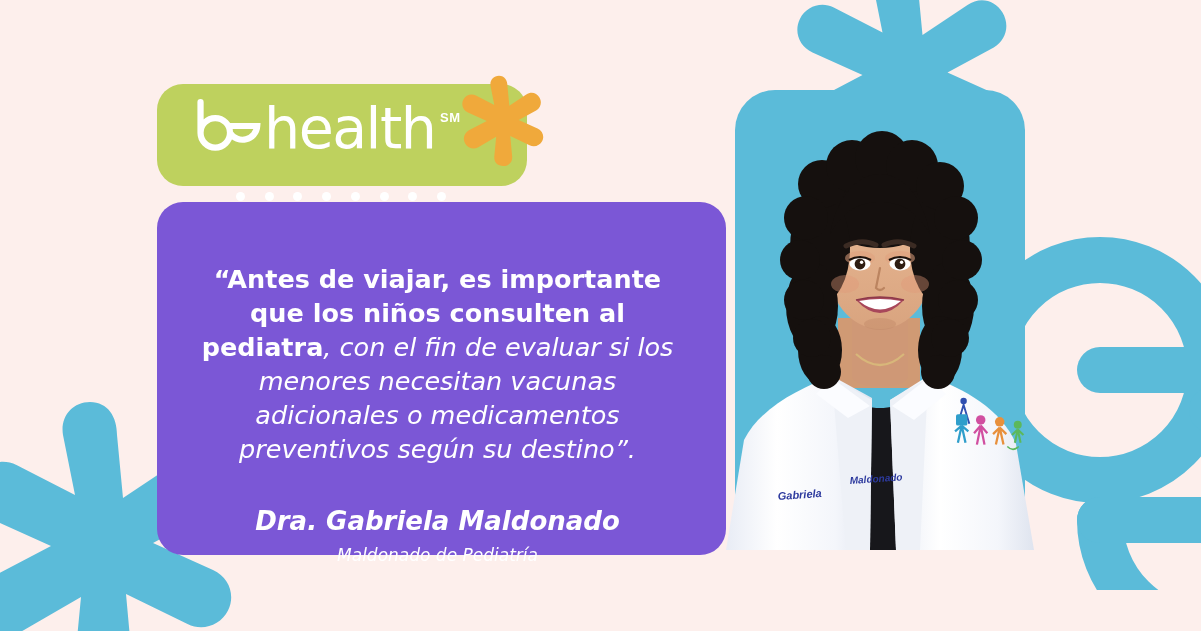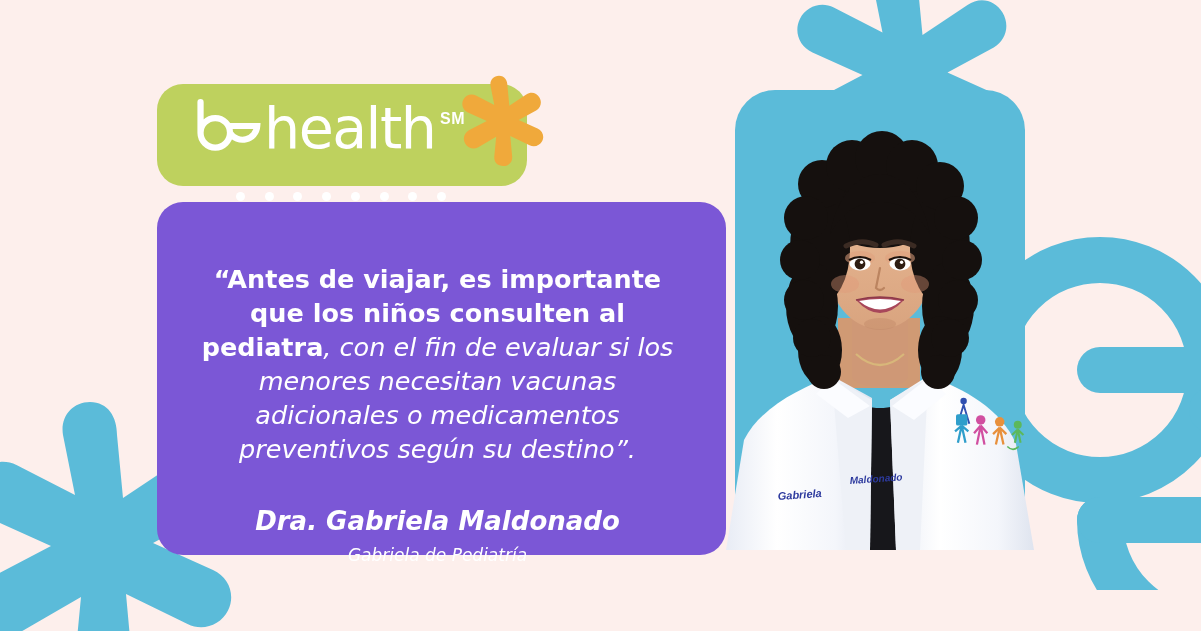--- a/index.html
+++ b/index.html
@@ -89,21 +89,21 @@
     width: 68px;
     height: 56px;
     vertical-align: -6px;
   }
   .logo-sm {
     position: absolute;
     left: 440px;
     top: 110px;
     z-index: 9;
     color: #ffffff;
-    font-size: 16px;
+    font-size: 13px;
     font-weight: 700;
     letter-spacing: 0.5px;
   }
   .logo-star {
     position: absolute;
     left: 452px;
     top: 72px;
     width: 94px;
     height: 94px;
     z-index: 7;
@@ -317,21 +317,21 @@
     <span></span>
     <span></span>
     <span></span>
     <span></span>
     <span></span>
   </div>
 
   <div class="quote-card">
     <p class="quote-text"><span class="bold">“Antes de viajar, es importante que los niños consulten al pediatra</span><span>, con el fin de evaluar si los menores necesitan vacunas adicionales o medicamentos preventivos según su destino”.</span></p>
     <div class="attrib-name">Dra. Gabriela Maldonado</div>
-    <div class="attrib-role">Gabriela de Pediatría</div>
+    <div class="attrib-role">Maldonado de Pediatría</div>
   </div>
 
   <svg class="photo" viewBox="0 0 320 462">
     <defs>
       <clipPath id="photoclip">
         <rect x="0" y="0" width="320" height="462"></rect>
       </clipPath>
       <linearGradient id="coatGrad" x1="0" y1="0" x2="1" y2="0">
         <stop offset="0%" stop-color="#e8ecf5"></stop>
         <stop offset="35%" stop-color="#ffffff"></stop>

